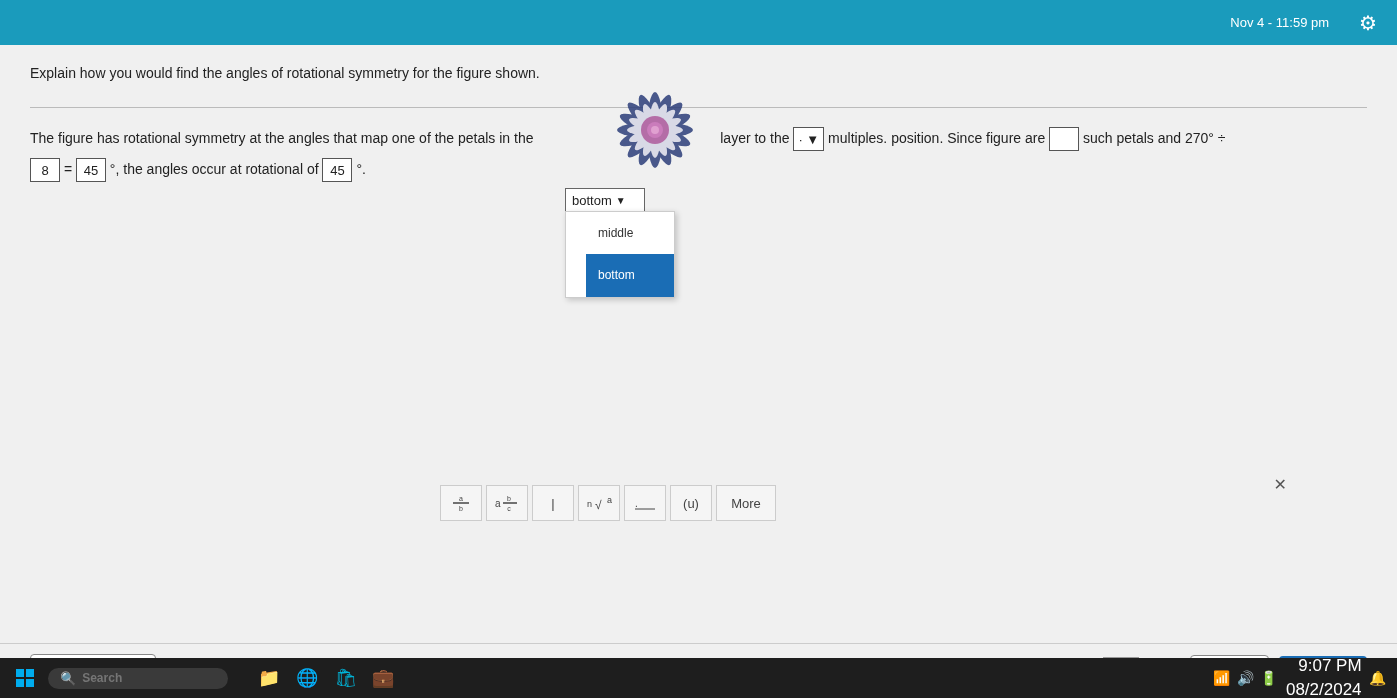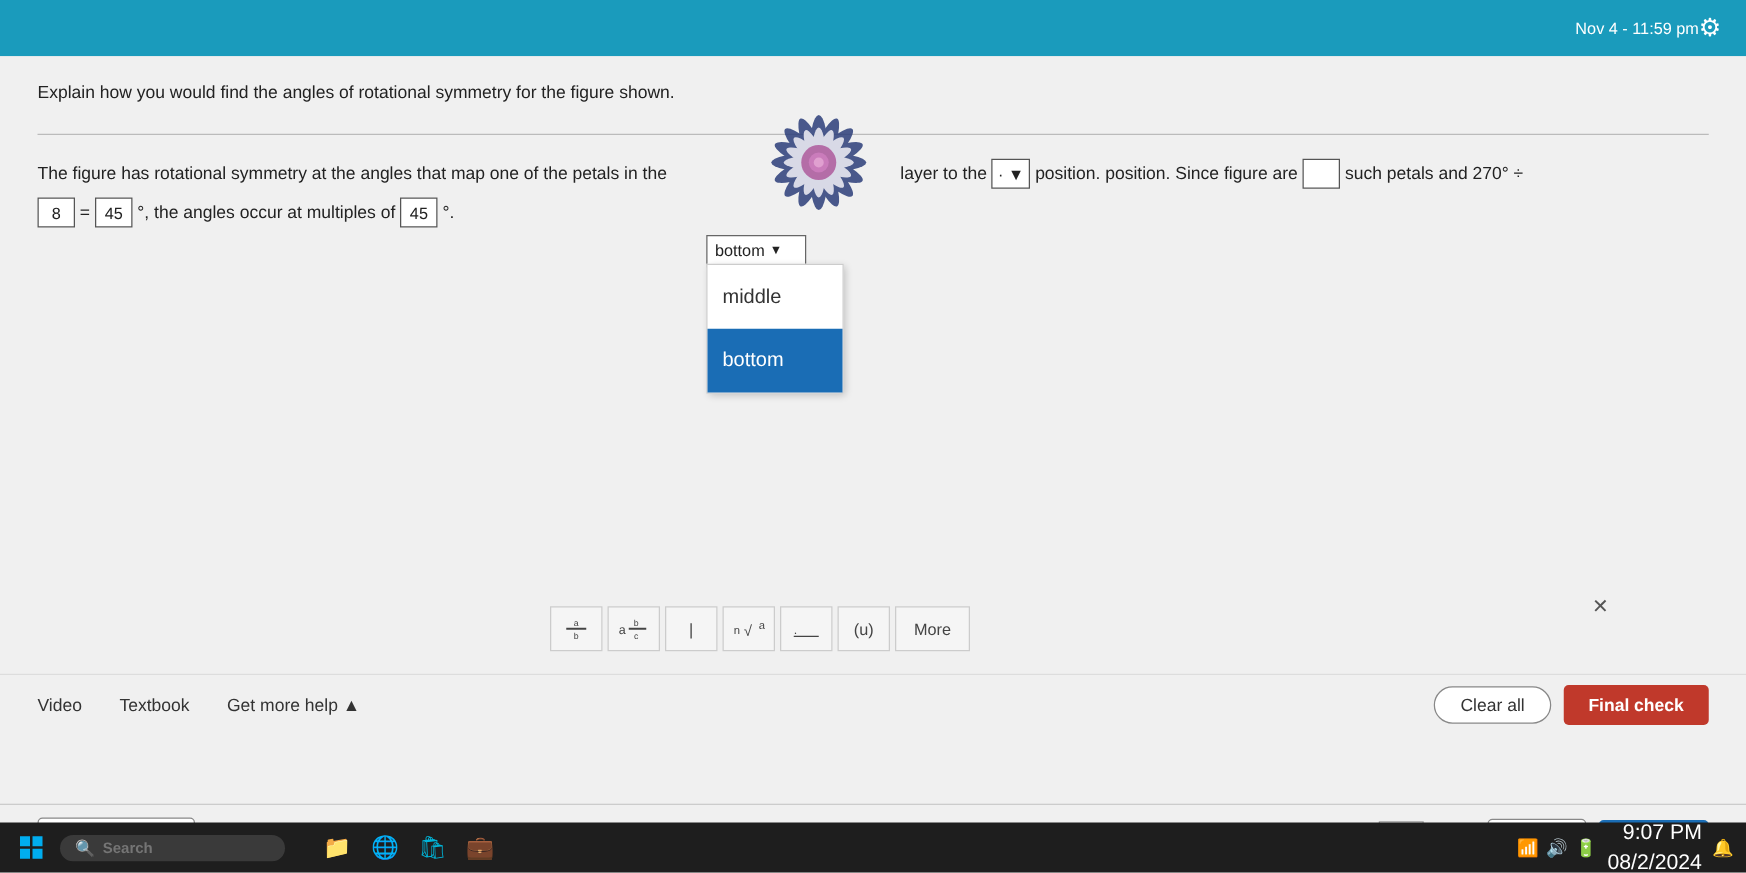--- a/index.html
+++ b/index.html
@@ -19,20 +19,21 @@
       width: 100%;
       display: flex;
       align-items: center;
       justify-content: flex-end;
       padding-right: 20px;
       position: relative;
     }
     .top-bar-date {
       color: #fff;
       font-size: 13px;
+      margin-right: 30px;
     }
     .gear-icon {
       color: #fff;
       font-size: 20px;
       cursor: pointer;
     }
 
     
     .main-content {
       background: #f0f0f0;
@@ -112,23 +113,24 @@
       top: 26px;
       left: 0;
       background: #fff;
       border: 1px solid #ccc;
       width: 110px;
       z-index: 200;
       box-shadow: 2px 2px 6px rgba(0,0,0,0.2);
     }
     .dropdown-item {
       padding: 8px 12px;
-      font-size: 16px;
+      font-size: 12px;
       cursor: pointer;
       color: #333;
+      margin-left: 20px;
     }
     .dropdown-item.selected {
       background: #1a6db5;
       color: #fff;
     }
 
     
     .close-x {
       position: absolute;
       top: 430px;
@@ -419,28 +421,28 @@
         <div class="dropdown-item">middle</div>
         <div class="dropdown-item selected">bottom</div>
       </div>
     </span>
     &nbsp;&nbsp;&nbsp;&nbsp;&nbsp;&nbsp;&nbsp;&nbsp;&nbsp;&nbsp;&nbsp;&nbsp;&nbsp;&nbsp;&nbsp;&nbsp;&nbsp;&nbsp;&nbsp;&nbsp;&nbsp;&nbsp;&nbsp;&nbsp;&nbsp;&nbsp;&nbsp;&nbsp;&nbsp;&nbsp;&nbsp;&nbsp;&nbsp;&nbsp;&nbsp;&nbsp;&nbsp;&nbsp;&nbsp;&nbsp;&nbsp;&nbsp;&nbsp;&nbsp;&nbsp;&nbsp;
     <span>layer to the</span>
     
     <span class="inline-box">
       <span>·</span> ▼
     </span>
-    <span> position. </span>
+    <span> multiples. </span>
     <span>position. Since figure are</span>
     <span class="inline-box"></span>
     <span> such petals and 270° ÷ </span>
     <span class="inline-box">8</span>
     <span> = </span>
     <span class="inline-box">45</span>
-    <span>°, the angles occur at multiples of </span>
+    <span>°, the angles occur at rotational of </span>
     <span class="inline-box">45</span>
     <span>°.</span>
   </div>
 
   <div class="close-x">✕</div>
 
   <div class="math-toolbar">
     <button class="toolbar-btn">
       <svg width="24" height="24" viewBox="0 0 24 24">
           <text x="12" y="10" text-anchor="middle" font-size="7" fill="#444">a</text>
@@ -467,31 +469,20 @@
     <button class="toolbar-btn">
       <svg width="28" height="24" viewBox="0 0 28 24">
           <text x="4" y="16" font-size="10" fill="#444">.</text>
           <line x1="4" y1="18" x2="24" y2="18" stroke="#444" stroke-width="1"></line>
         </svg>
     </button>
     <button class="toolbar-btn">(u)</button>
     <button class="toolbar-btn" style="width:60px;">More</button>
   </div>
 
-  <div class="action-bar">
-    <div class="help-links">
-      <a class="help-link">Video</a>
-      <a class="help-link">Textbook</a>
-      <a class="help-link">Get more help ▲</a>
-    </div>
-    <div class="action-buttons">
-      <button class="btn-clear">Clear all</button>
-      <button class="btn-final">Final check</button>
-    </div>
-  </div>
 
 </div>
 
 <div class="nav-bar">
   <button class="review-progress-btn">
     <span>eview Progress</span>
   </button>
   <div class="question-nav">
     <span class="question-label">Question</span>
     <span class="question-num-box">2</span>

